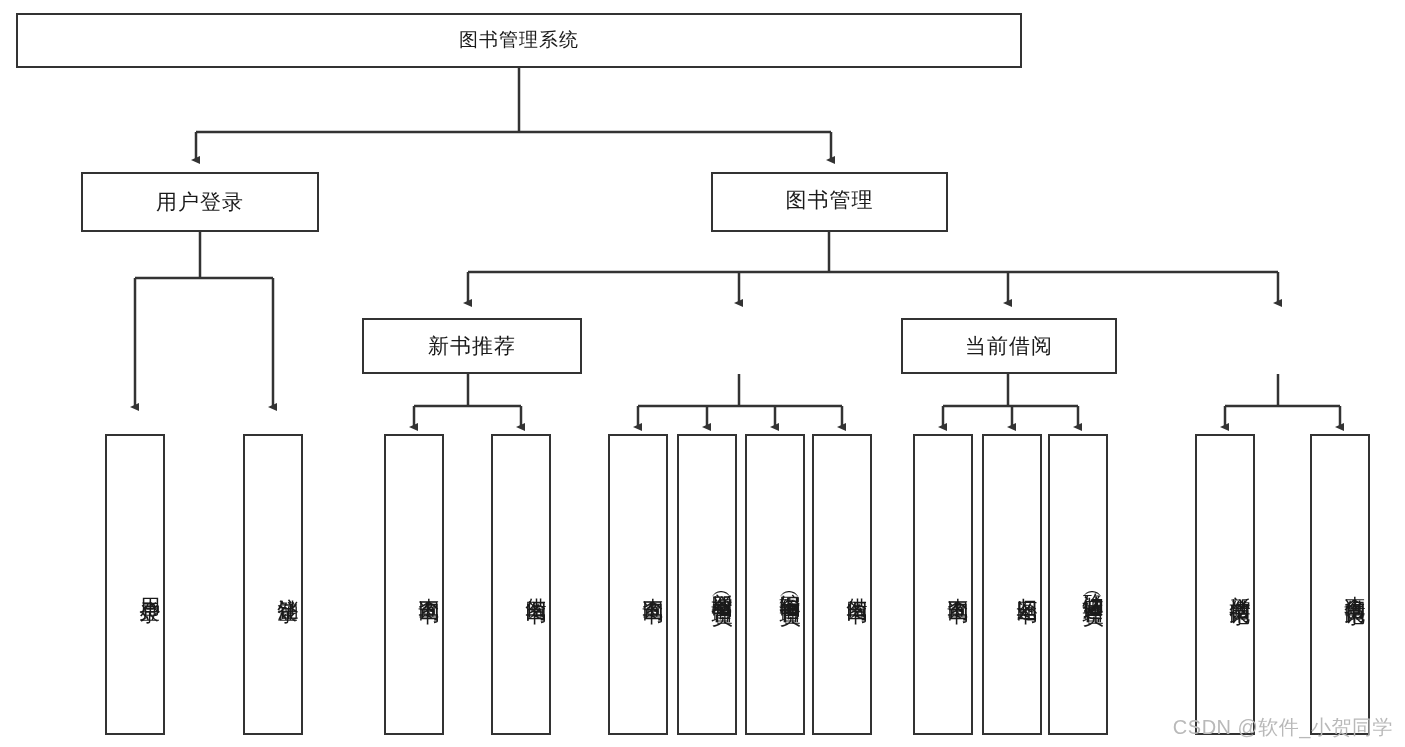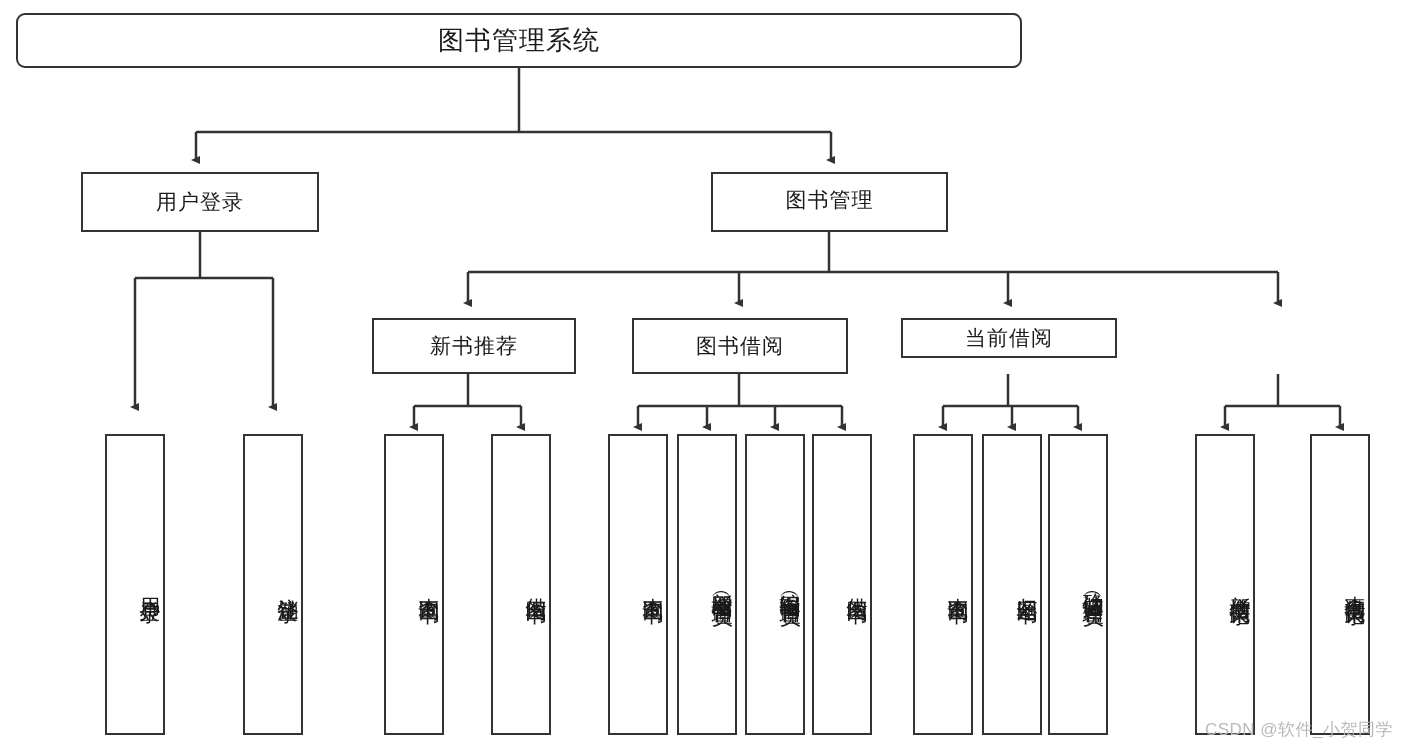--- a/index.html
+++ b/index.html
@@ -52,28 +52,27 @@
     align-items: flex-start;
     justify-content: center;
   }
   .node.vertical .vlabel {
     writing-mode: vertical-rl;
     text-orientation: upright;
     display: block;
     white-space: nowrap;
   }
   .node.root {
-    font-size: 26px;
-    border-radius: 9px;
+    font-size: 19px;
   }
   #watermark {
     position: absolute;
     right: 12px;
     bottom: 6px;
-    font-size: 17px;
+    font-size: 20px;
     color: #b9b9b9;
     letter-spacing: 0.5px;
     z-index: 5;
     white-space: nowrap;
     margin-top: 44px;
   }
 </style>
 </head>
 <body>
 
@@ -133,27 +132,24 @@
     <span>图书管理系统</span>
   </div>
 
   <div class="node horizontal" style="left:81px; top:172px; width:238px; height:60px;">
     <span>用户登录</span>
   </div>
   <div class="node horizontal" style="left:711px; top:172px; width:237px; height:60px;font-family:Liberation Mono, monospace;">
     <span>图书管理</span>
   </div>
 
-  <div class="node horizontal" style="left:372px; top:318px; width:204px; height:56px;">
+  <div class="node horizontal" style="left:362px; top:318px; width:220px; height:56px;">
     <span>新书推荐</span>
   </div>
-  <div class="node horizontal" style="left:632px; top:318px; width:216px; height:56px;">
-    <span>图书借阅</span>
-  </div>
-  <div class="node horizontal" style="left:901px; top:318px; width:216px; height:40px;">
+  <div class="node horizontal" style="left:901px; top:318px; width:216px; height:56px;">
     <span>当前借阅</span>
   </div>
 
   <div class="node vertical" style="left:105px; top:434px; width:60px; height:301px;">
     <span class="vlabel">用户登录</span>
   </div>
   <div class="node vertical" style="left:243px; top:434px; width:60px; height:301px;">
     <span class="vlabel">注销登录</span>
   </div>
 

